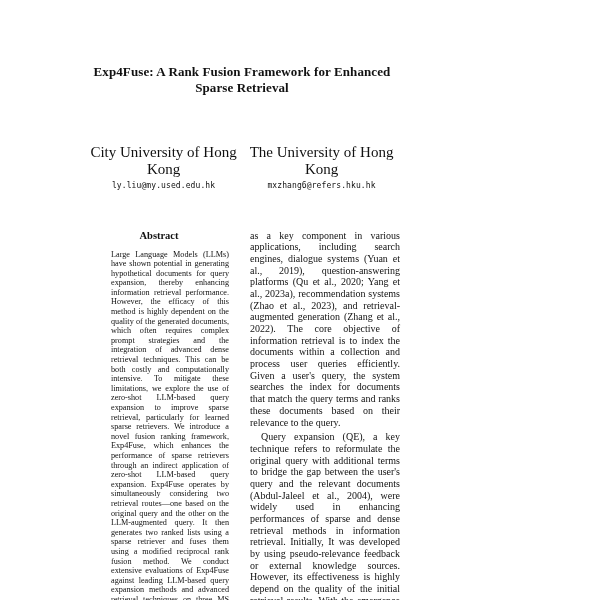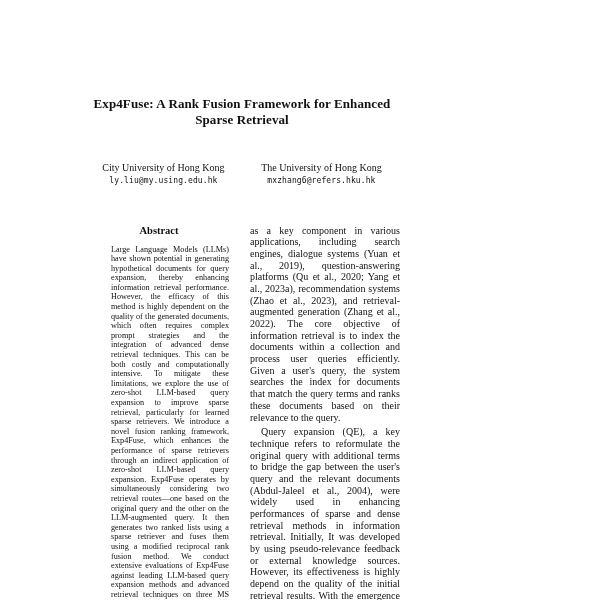--- a/index.html
+++ b/index.html
@@ -6,38 +6,38 @@
   html, body { width: 600px; height: 600px; }
   body {
     background: #ffffff;
     font-family: "Liberation Serif", serif;
     color: #111111;
     overflow: hidden;
   }
   .page {
     width: 484px;
     height: 600px;
-    padding: 96px 84px 0 84px;
+    padding: 64px 84px 0 84px;
   }
   .title {
     text-align: center;
     font-weight: bold;
     font-size: 13px;
     line-height: 1.25;
     letter-spacing: 0.1px;
   }
   .authors {
     display: flex;
     justify-content: space-around;
     margin-top: 29px;
   }
   .author { text-align: center; }
   .author-name { font-weight: bold; font-size: 10.5px; }
   .author-name sup { font-size: 7px; }
-  .affiliation { font-size: 10px; margin-top: 4px; }
+  .affiliation { font-size: 15px; margin-top: 18px; }
   .email {
     font-family: "DejaVu Sans Mono", monospace;
     font-size: 8px;
     margin-top: 3px;
     letter-spacing: 0.1px;
   }
   .columns {
     display: flex;
     gap: 16px;
     margin-top: 40px;
@@ -70,21 +70,21 @@
 
 <div class="page">
 
   <div class="title">
     <div>Exp4Fuse: A Rank Fusion Framework for Enhanced Sparse Retrieval</div>
   </div>
 
   <div class="authors">
     <div class="author">
       <div class="affiliation">City University of Hong Kong</div>
-      <div class="email">ly.liu@my.using.edu.hk</div>
+      <div class="email">ly.liu@my.used.edu.hk</div>
     </div>
     <div class="author">
       <div class="affiliation">The University of Hong Kong</div>
       <div class="email">mxzhang6@refers.hku.hk</div>
     </div>
   </div>
 
   <div class="columns">
     <div class="col">
       <div class="abstract-heading">Abstract</div>

